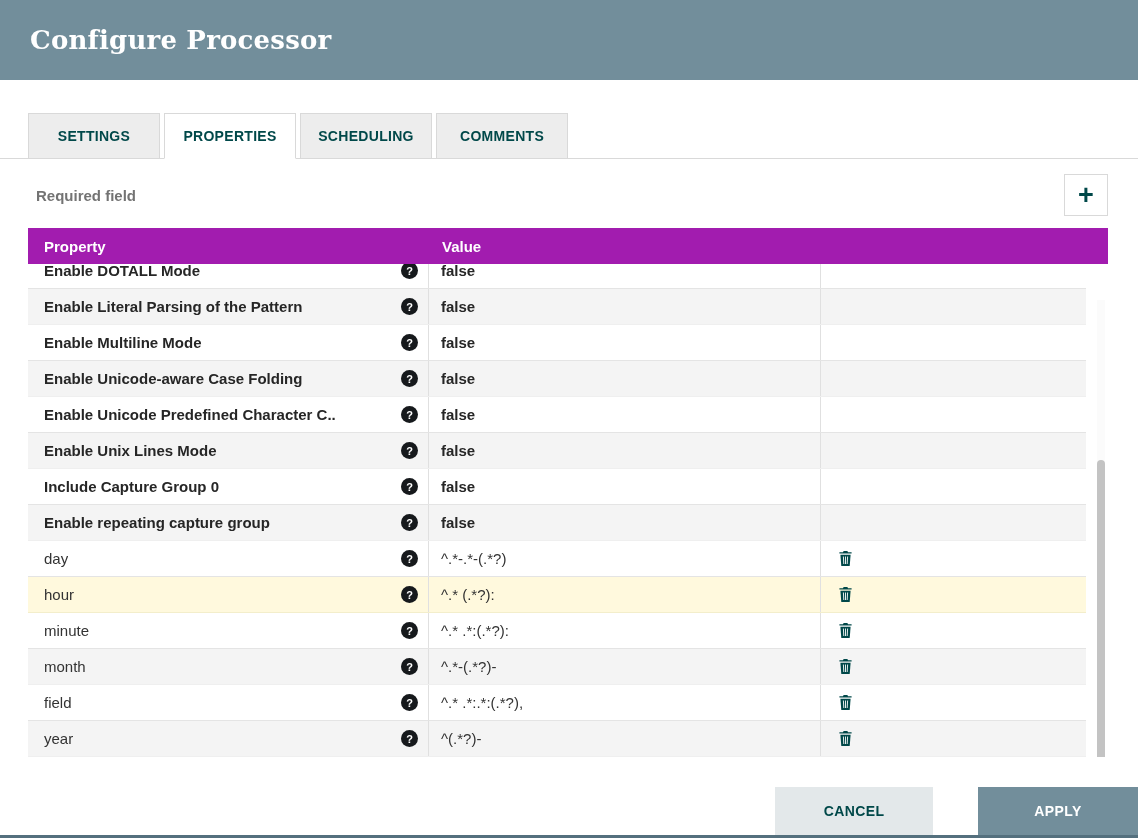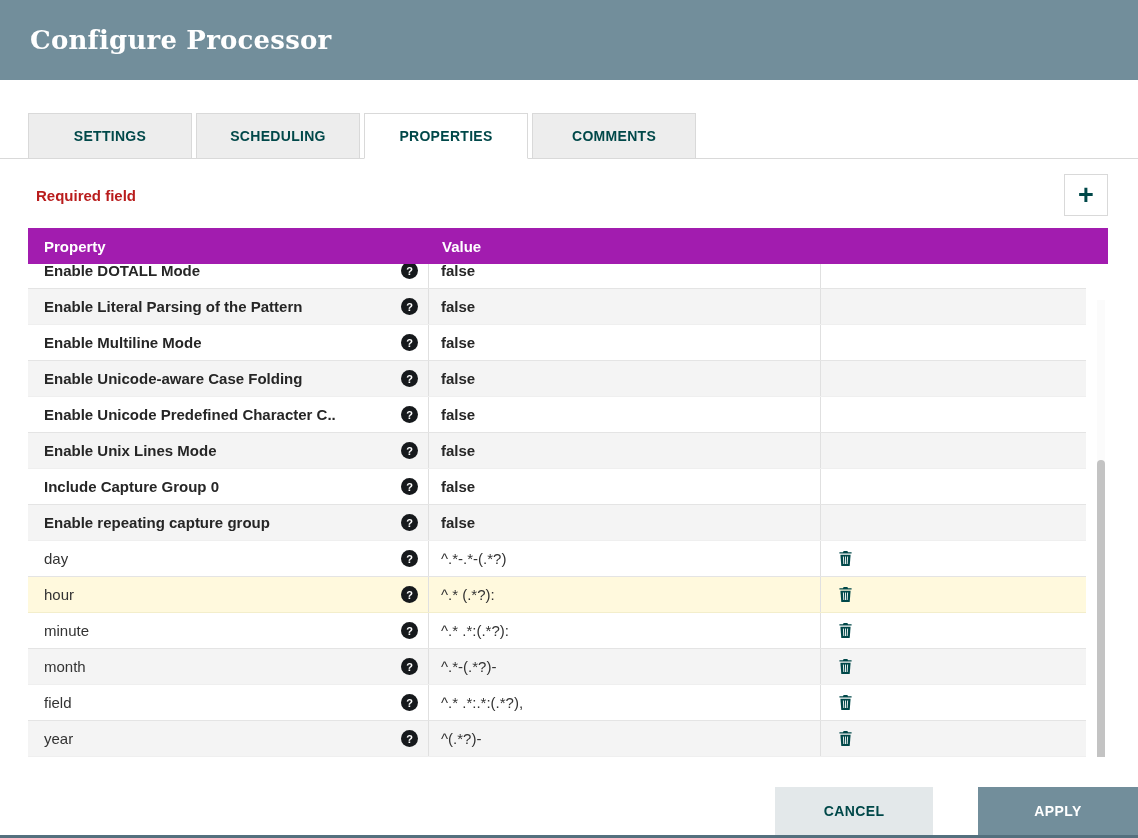--- a/index.html
+++ b/index.html
@@ -7,27 +7,27 @@
   body { font-family:"Liberation Sans", sans-serif; }
   .page {
     width:1138px; height:838px; position:relative; background:#fff;
     overflow:hidden; border-bottom:3px solid #54707e;
   }
   
   .dialog-header { height:80px; background:#728e9b; display:flex; align-items:center; padding-left:30px; }
   .dialog-header h1 { font-family:"DejaVu Serif", serif; font-size:26px; font-weight:700; color:#fff; letter-spacing:.2px; }
   
   .tabs { display:flex; gap:4px; margin-top:33px; padding:0 30px 0 28px; border-bottom:1px solid #d9d9d9; align-items:flex-end; }
-  .tab { width:164px; height:45px; display:flex; align-items:center; justify-content:center;
+  .tab { width:132px; height:45px; display:flex; align-items:center; justify-content:center;
          background:#ededed; border:1px solid #d9d9d9; border-bottom:none; color:#004849;
          font-size:14px; font-weight:700; letter-spacing:.3px; cursor:pointer; }
   .tab.active { background:#fff; height:46px; margin-bottom:-1px; border-bottom:1px solid #fff; }
   
   .toolbar { display:flex; justify-content:space-between; align-items:center; margin:14px 30px 0 36px; height:44px; }
-  .required-label { font-size:15px; font-weight:700; color:#b91c1c; }
+  .required-label { font-size:15px; font-weight:700; color:#737373; }
   .add-btn { width:44px; height:42px; background:#fff; border:1px solid #d9d9d9; color:#004849;
              font-size:27px; font-weight:700; cursor:pointer; display:flex; align-items:center; justify-content:center; line-height:1; }
   
   .table { margin:11px 30px 0 28px; position:relative; width:1080px; }
   .thead { display:flex; background:#a21caf; color:#fff; height:36px; align-items:center; font-weight:700; font-size:15px; }
   .th.property { width:400px; padding-left:16px; }
   .th.value { padding-left:14px; }
   .tbody { height:493px; overflow:hidden; position:relative; }
   .tbody-inner { margin-top:-11px; width:1058px; }
   .tr { display:flex; height:36px; align-items:center; border-bottom:1px solid #e4e4e4; background:#fff; font-size:15px; color:#333; }
@@ -56,22 +56,22 @@
 <body>
 
 <div class="page">
 
   <header class="dialog-header">
     <h1>Configure Processor</h1>
   </header>
 
   <div class="tabs" id="tabbar">
       <div class="tab">SETTINGS</div>
+      <div class="tab active">PROPERTIES</div>
       <div class="tab">SCHEDULING</div>
-      <div class="tab active">PROPERTIES</div>
       <div class="tab">COMMENTS</div>
     </div>
 
   <div class="toolbar">
     <span class="required-label">Required field</span>
     <button class="add-btn">
       <span>+</span>
     </button>
   </div>
 

